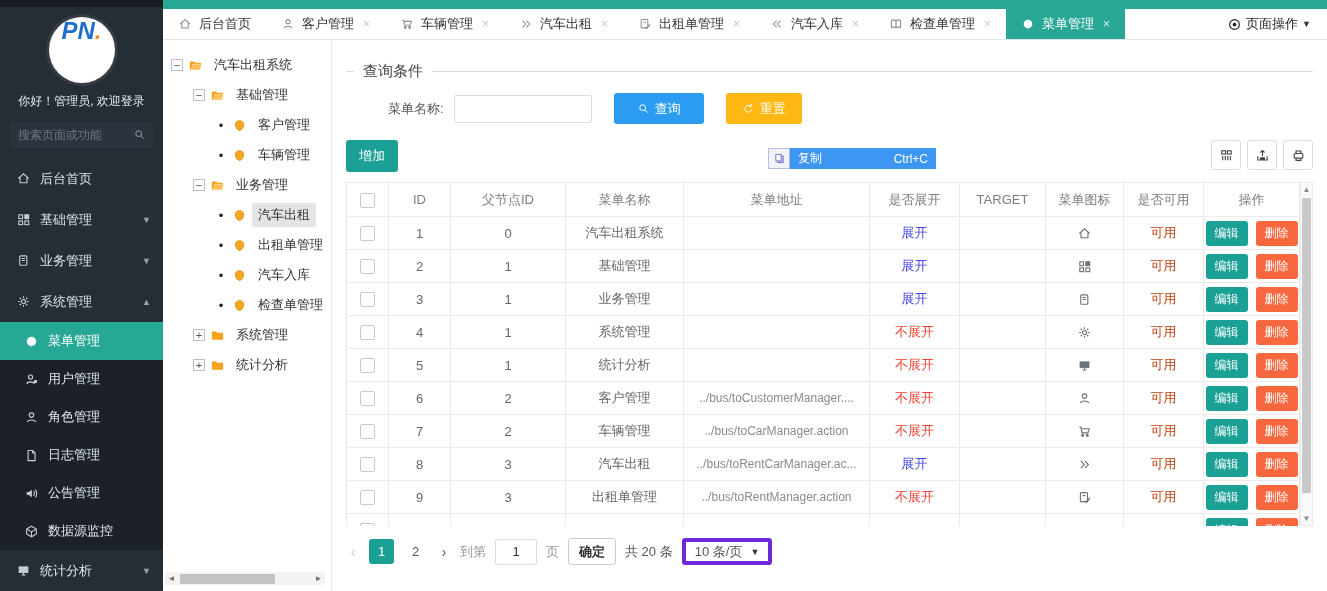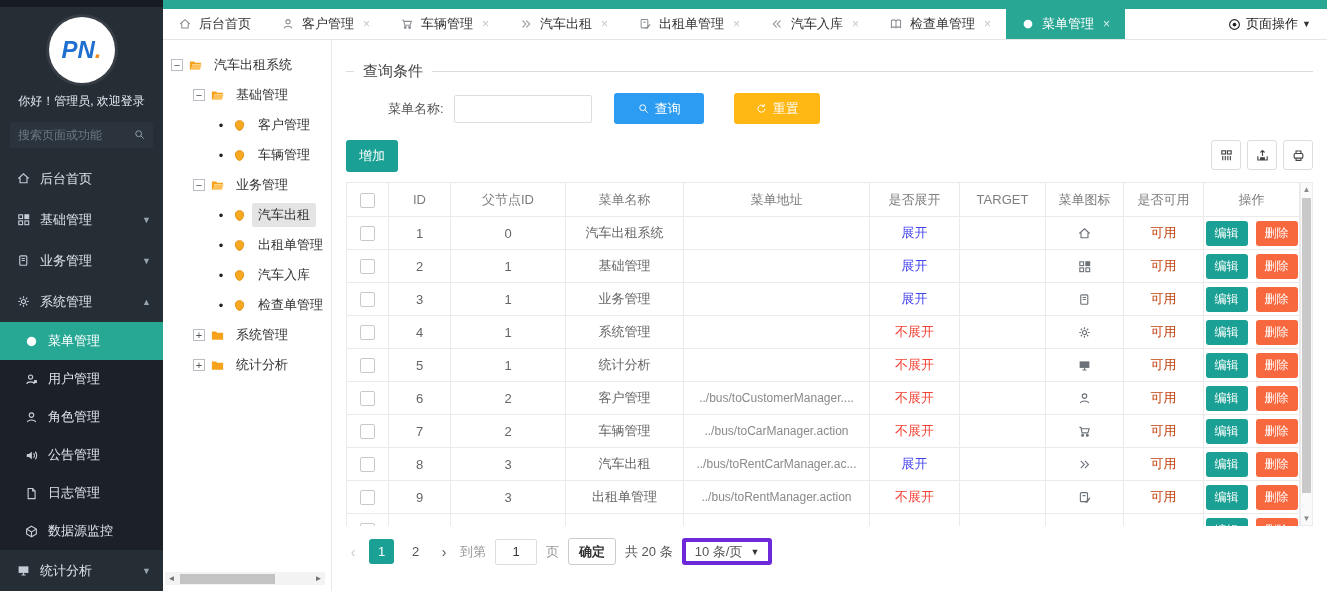--- a/index.html
+++ b/index.html
@@ -8,21 +8,21 @@
   .app { width:1327px; height:591px; display:flex; position:relative; }
   .ic { width:14px; height:14px; fill:none; stroke:currentColor; stroke-width:1.2;
         flex:0 0 auto; }
 
   
   .sidebar { width:163px; height:100%; background:#252d35; color:#cfd6dd; flex:0 0 auto;
              display:flex; flex-direction:column; }
   .side-strip { height:10px; background:#171c22; }
   .logo-wrap { display:flex; justify-content:center; padding:10px 0 6px; }
   .logo-circle { width:66px; height:66px; border-radius:50%; background:#fff;
-                 display:flex; align-items:center; justify-content:center;
+                 display:flex; justify-content:center;
                  box-shadow:0 0 0 3px rgba(255,255,255,.08); }
   .logo-text { font-style:italic; font-weight:bold; font-size:24px; color:#1f6fd0; }
   .logo-dot { color:#f08a1d; }
   .greeting { text-align:center; font-size:12px; color:#e2e9f0; padding:4px 6px 10px; }
   .search-box { position:relative; margin:2px 10px 10px; }
   .search-box input { width:100%; height:26px; background:#2b333d; border:none; border-radius:2px;
                       color:#bef264; font-size:12px; padding:0 26px 0 8px; outline:none; }
   .search-box input::placeholder { color:#6d7884; }
   .search-box .ic { position:absolute; right:7px; top:6px; width:13px; height:13px; color:#97a1ab; }
   .side-menu { flex:1; }
@@ -76,21 +76,21 @@
   fieldset.query legend { font-size:15px; color:#444; padding:0 9px; margin-left:8px; }
   .query-row { display:flex; align-items:center; margin:12px 0 14px 42px; }
   .query-row label { font-size:13px; color:#555; margin-right:10px; }
   .query-row input { width:138px; height:28px; border:1px solid #ddd; border-radius:2px;
                      padding:0 6px; font-size:13px; color:#333; outline:none; }
   .btn { display:inline-flex; align-items:center; justify-content:center; gap:5px; border:none;
          border-radius:3px; color:#fff; font-size:13px; cursor:pointer;
          font-family:"Liberation Sans","DejaVu Sans",sans-serif; }
   .btn .ic { width:13px; height:13px; }
   .btn-search { background:#2b9cf2; width:90px; height:31px; margin-left:22px; }
-  .btn-reset  { background:#ffb714; width:86px; height:31px; margin-left:30px; }
+  .btn-reset  { background:#ffb714; width:76px; height:31px; margin-left:22px; }
   .table-toolbar { display:flex; align-items:flex-start; margin-top:2px; }
   .btn-add { background:#1aa094; width:52px; height:32px; }
   .tool-icons { margin-left:auto; display:flex; gap:6px; }
   .tool-btn { width:30px; height:30px; border:1px solid #ddd; border-radius:3px; background:#fff;
               display:flex; align-items:center; justify-content:center; color:#444; cursor:pointer; }
   .tool-btn .ic { width:15px; height:15px; }
 
   
   .ctx-menu { position:absolute; left:436px; top:108px; display:flex; align-items:flex-start; z-index:9; }
   .ctx-icon-box { width:22px; height:21px; background:#f2f2fb; border:1px solid #b9bce4;
@@ -304,29 +304,29 @@
             <span>用户管理</span>
           </div>
           <div class="snav-item ">
             <svg class="ic ">
               <use href="#sym-person-icon"></use>
             </svg>
             <span>角色管理</span>
           </div>
           <div class="snav-item ">
             <svg class="ic ">
+              <use href="#sym-doc-icon"></use>
+            </svg>
+            <span>日志管理</span>
+          </div>
+          <div class="snav-item ">
+            <svg class="ic ">
               <use href="#sym-speaker-icon"></use>
             </svg>
             <span>公告管理</span>
-          </div>
-          <div class="snav-item ">
-            <svg class="ic ">
-              <use href="#sym-doc-icon"></use>
-            </svg>
-            <span>日志管理</span>
           </div>
           <div class="snav-item ">
             <svg class="ic ">
               <use href="#sym-cube-icon"></use>
             </svg>
             <span>数据源监控</span>
           </div>
         </div>
         <div class="snav-item">
           <svg class="ic ">
@@ -534,20 +534,31 @@
                 </svg>
               </button>
               <button class="tool-btn">
                 <svg class="ic ">
                   <use href="#sym-print-icon"></use>
                 </svg>
               </button>
             </div>
         </div>
 
+        <div class="ctx-menu">
+          <div class="ctx-icon-box">
+            <svg class="ic">
+                <use href="#sym-copy-icon"></use>
+              </svg>
+          </div>
+          <div class="ctx-item">
+            <span>复制</span>
+            <span class="short">Ctrl+C</span>
+          </div>
+        </div>
 
         <div class="table-wrap">
           <table>
             <colgroup>
               <col style="width:42px">
                 <col style="width:62px">
                 <col style="width:115px">
                 <col style="width:118px">
               <col style="width:186px">
                 <col style="width:90px">

